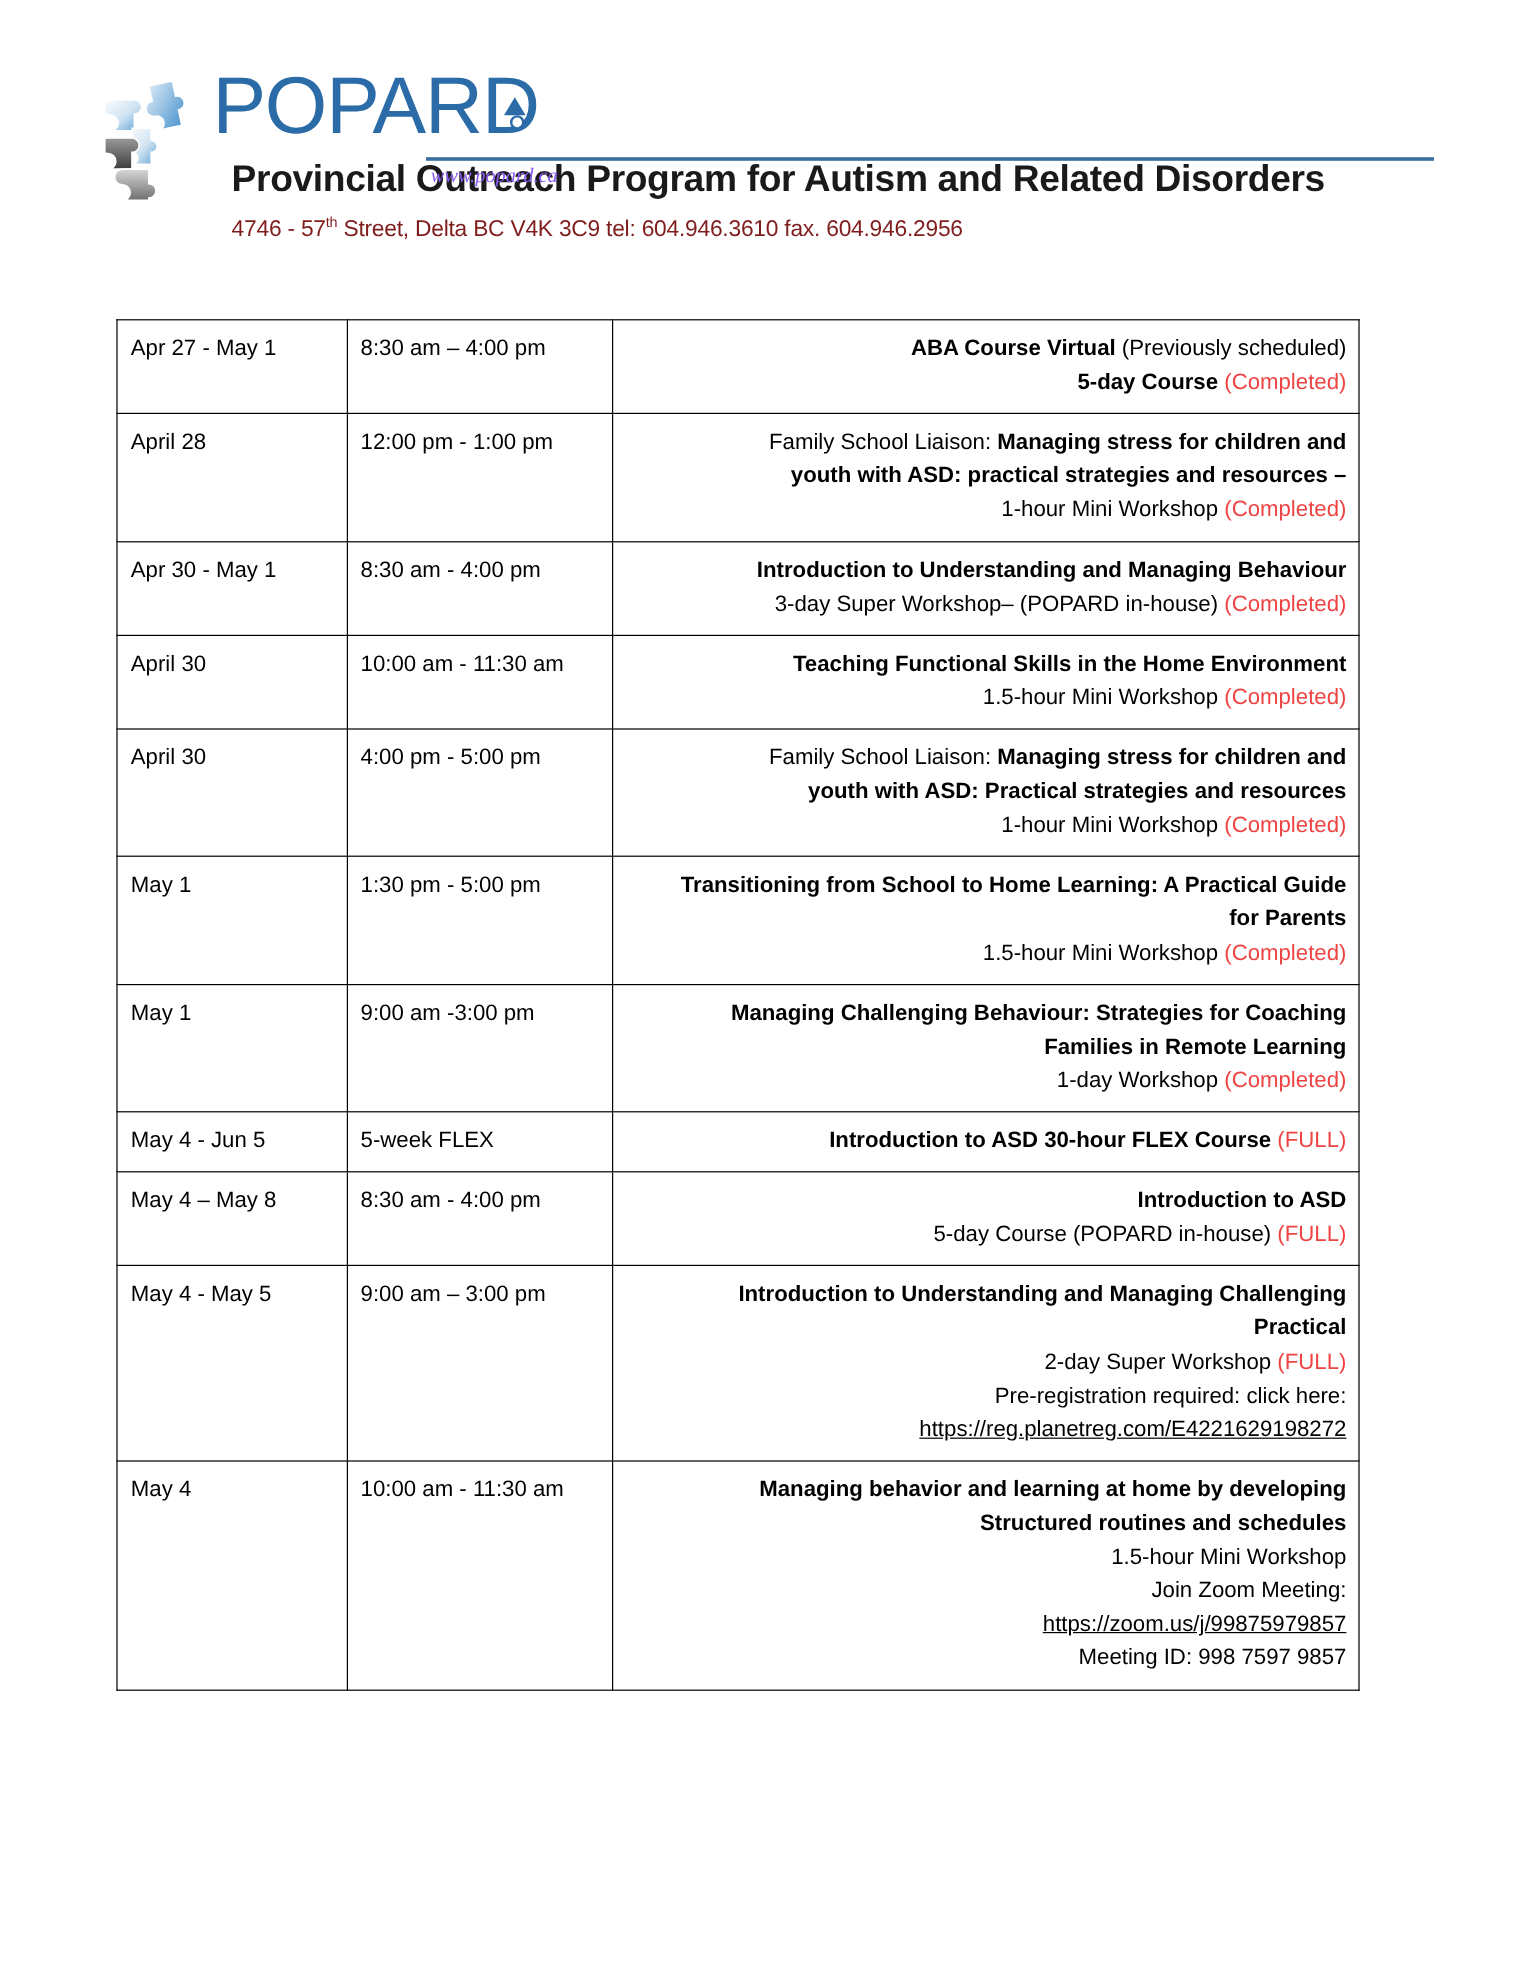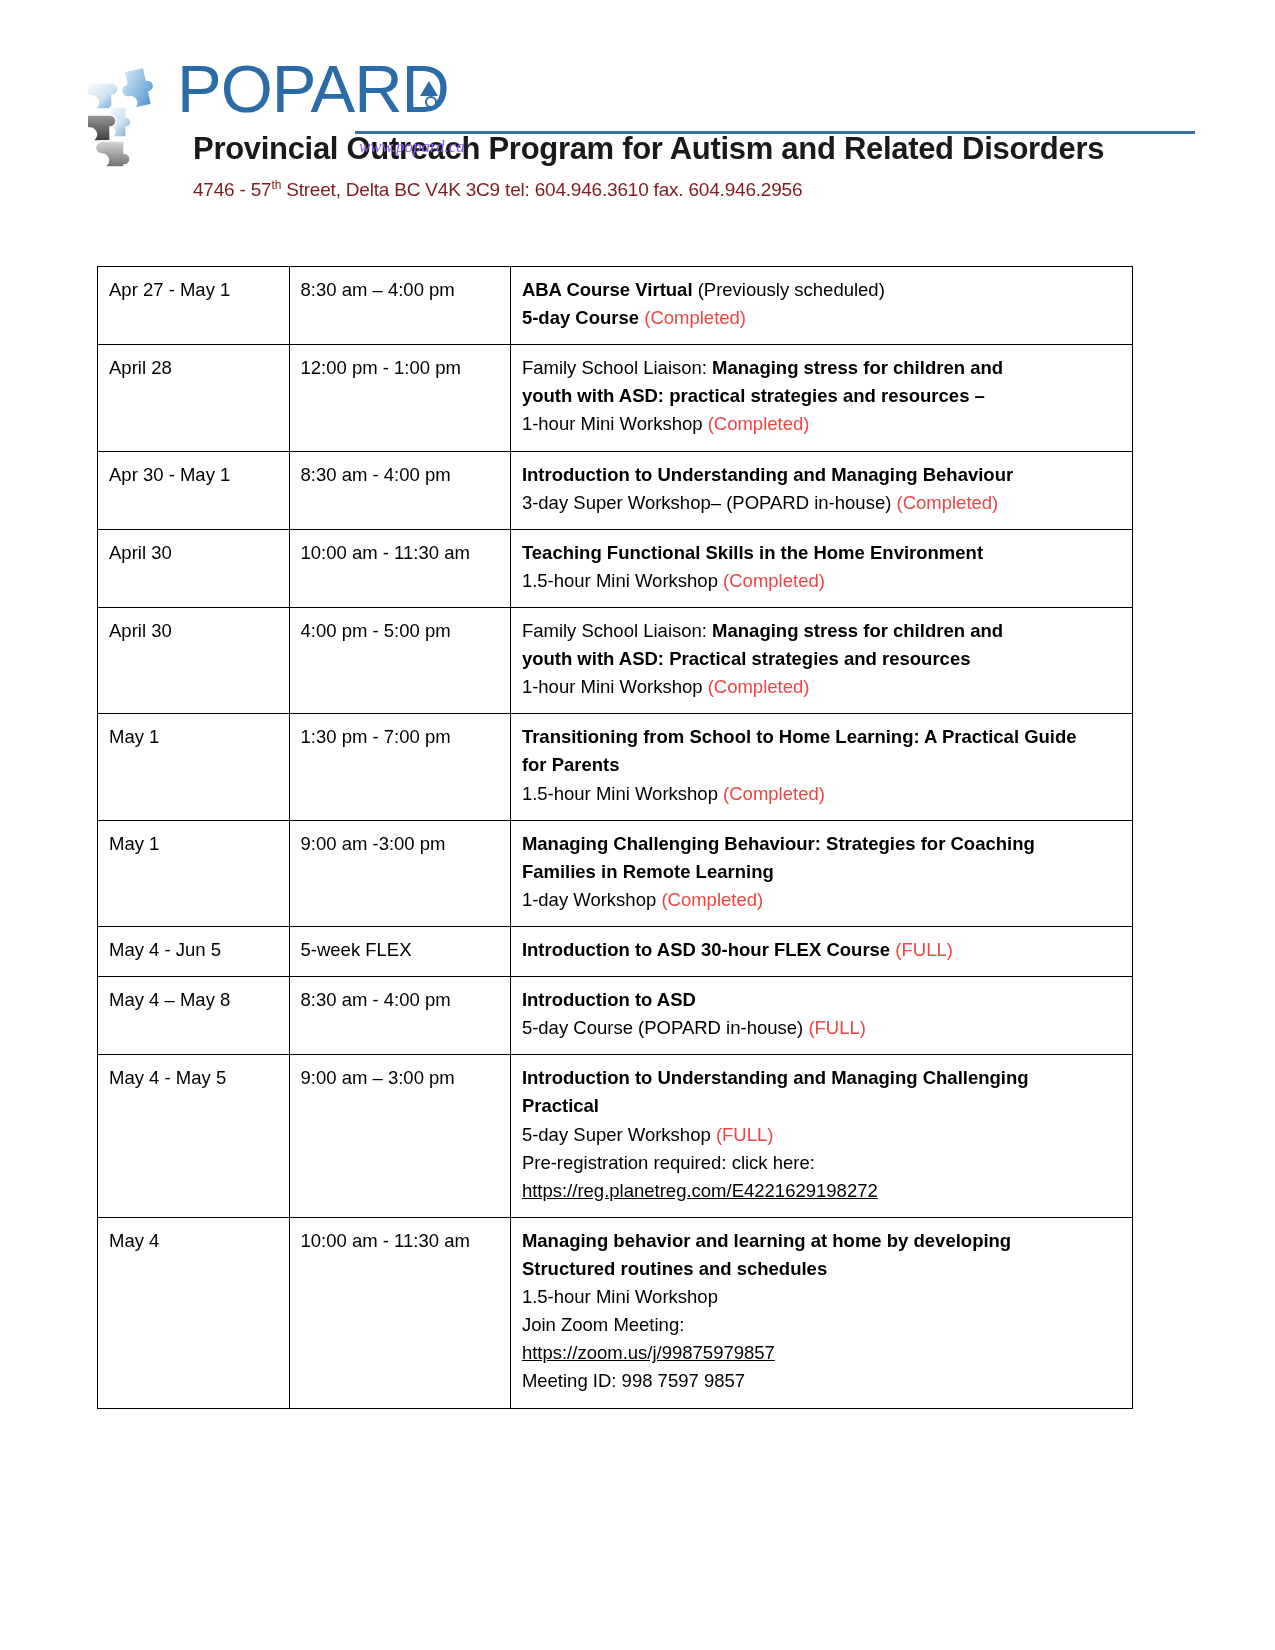--- a/index.html
+++ b/index.html
@@ -146,21 +146,21 @@
     border: 1px solid #000000;
     vertical-align: top;
     padding: 9px 10px 12px 11px;
     font-size: 18.5px;
     line-height: 1.52;
     font-family: "Liberation Sans", sans-serif;
     color: #000000;
   }
   td.col-date   { width: 173px; }
   td.col-time   { width: 200px; }
-  td.col-detail { width: 562px; }
+  td.col-detail { width: 562px; text-align: right; }
 
   .ln { display: block; }
   .b  { font-weight: bold; }
   .red { color: #ef4444; }
   .link {
     color: #000000;
     text-decoration: underline;
     word-break: break-all;
   }
 </style>
@@ -261,21 +261,21 @@
             <td class="col-date">April 30</td>
             <td class="col-time">4:00 pm - 5:00 pm</td>
             <td class="col-detail">
               <span class="ln"><span>Family School Liaison: </span><span class="b">Managing stress for children and</span></span>
               <span class="ln"><span class="b">youth  with ASD: Practical strategies and resources</span></span>
               <span class="ln"><span>1-hour Mini Workshop</span><span class="red"> (Completed)</span></span>
             </td>
           </tr>
           <tr>
             <td class="col-date">May 1</td>
-            <td class="col-time">1:30 pm - 7:00 pm</td>
+            <td class="col-time">1:30 pm - 5:00 pm</td>
             <td class="col-detail">
               <span class="ln"><span class="b">Transitioning from School to Home Learning: A Practical Guide</span></span>
               <span class="ln"><span class="b">for  Parents</span></span>
               <span class="ln"><span>1.5-hour Mini Workshop</span><span class="red"> (Completed)</span></span>
             </td>
           </tr>
           <tr>
             <td class="col-date">May 1</td>
             <td class="col-time">9:00 am -3:00 pm</td>
             <td class="col-detail">
@@ -298,21 +298,21 @@
               <span class="ln"><span class="b">Introduction to ASD</span></span>
               <span class="ln"><span>5-day Course (POPARD in-house)</span><span class="red"> (FULL)</span></span>
             </td>
           </tr>
           <tr>
             <td class="col-date">May 4 - May 5</td>
             <td class="col-time">9:00 am – 3:00 pm</td>
             <td class="col-detail">
               <span class="ln"><span class="b">Introduction to Understanding and Managing Challenging</span></span>
               <span class="ln"><span class="b">Practical</span></span>
-              <span class="ln"><span>5-day Super Workshop</span><span class="red"> (FULL)</span></span>
+              <span class="ln"><span>2-day Super Workshop</span><span class="red"> (FULL)</span></span>
               <span class="ln"><span>Pre-registration required: click here:</span></span>
               <span class="ln"><a class="link" href="#">https://reg.planetreg.com/E4221629198272</a></span>
             </td>
           </tr>
           <tr>
             <td class="col-date">May 4</td>
             <td class="col-time">10:00 am - 11:30 am</td>
             <td class="col-detail">
               <span class="ln"><span class="b">Managing behavior and learning at home by developing</span></span>
               <span class="ln"><span class="b">Structured routines and schedules</span></span>

